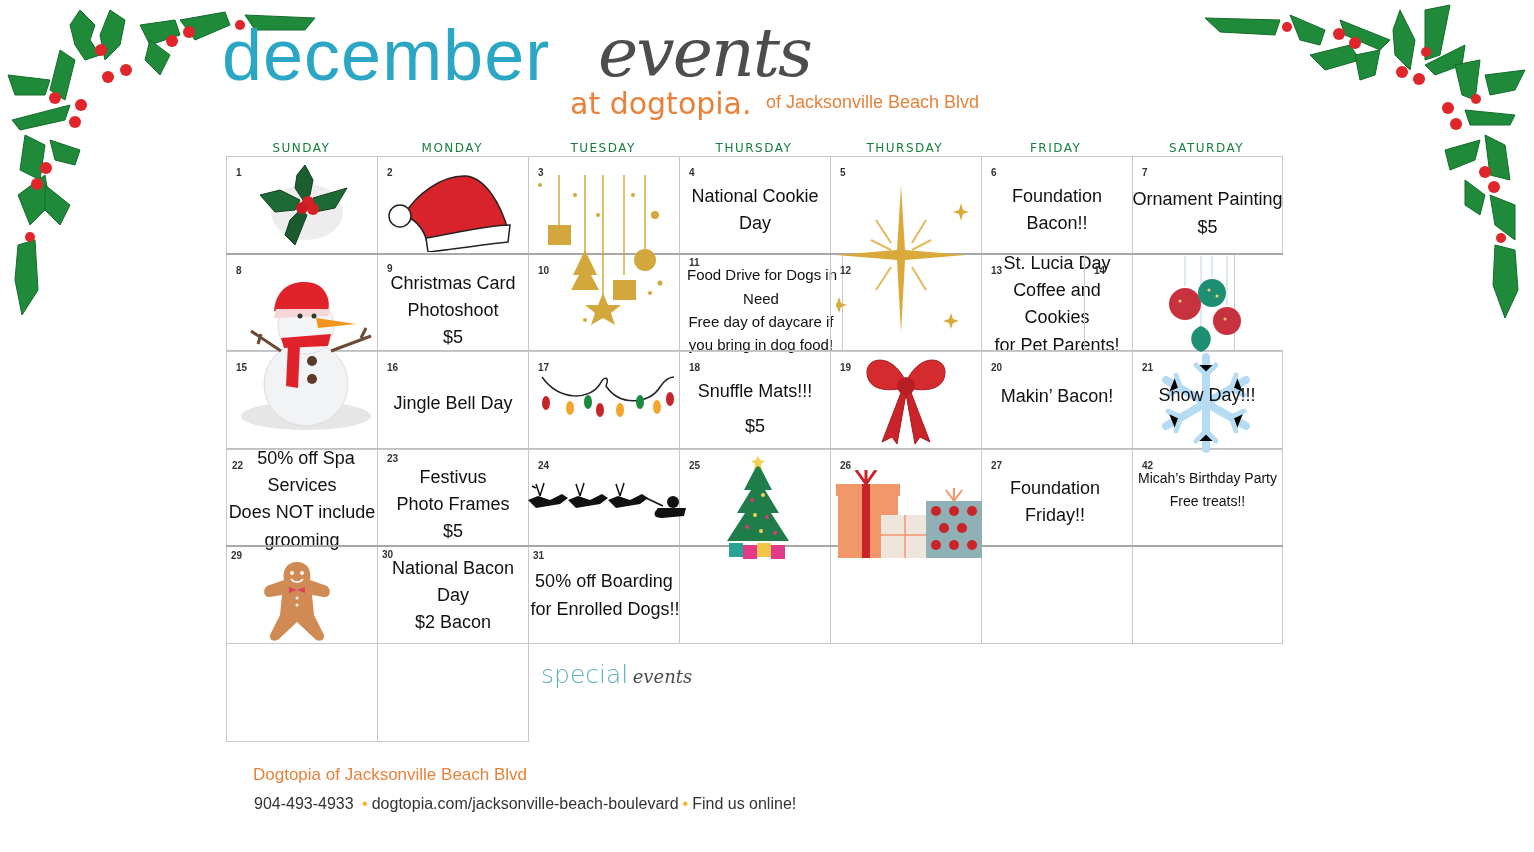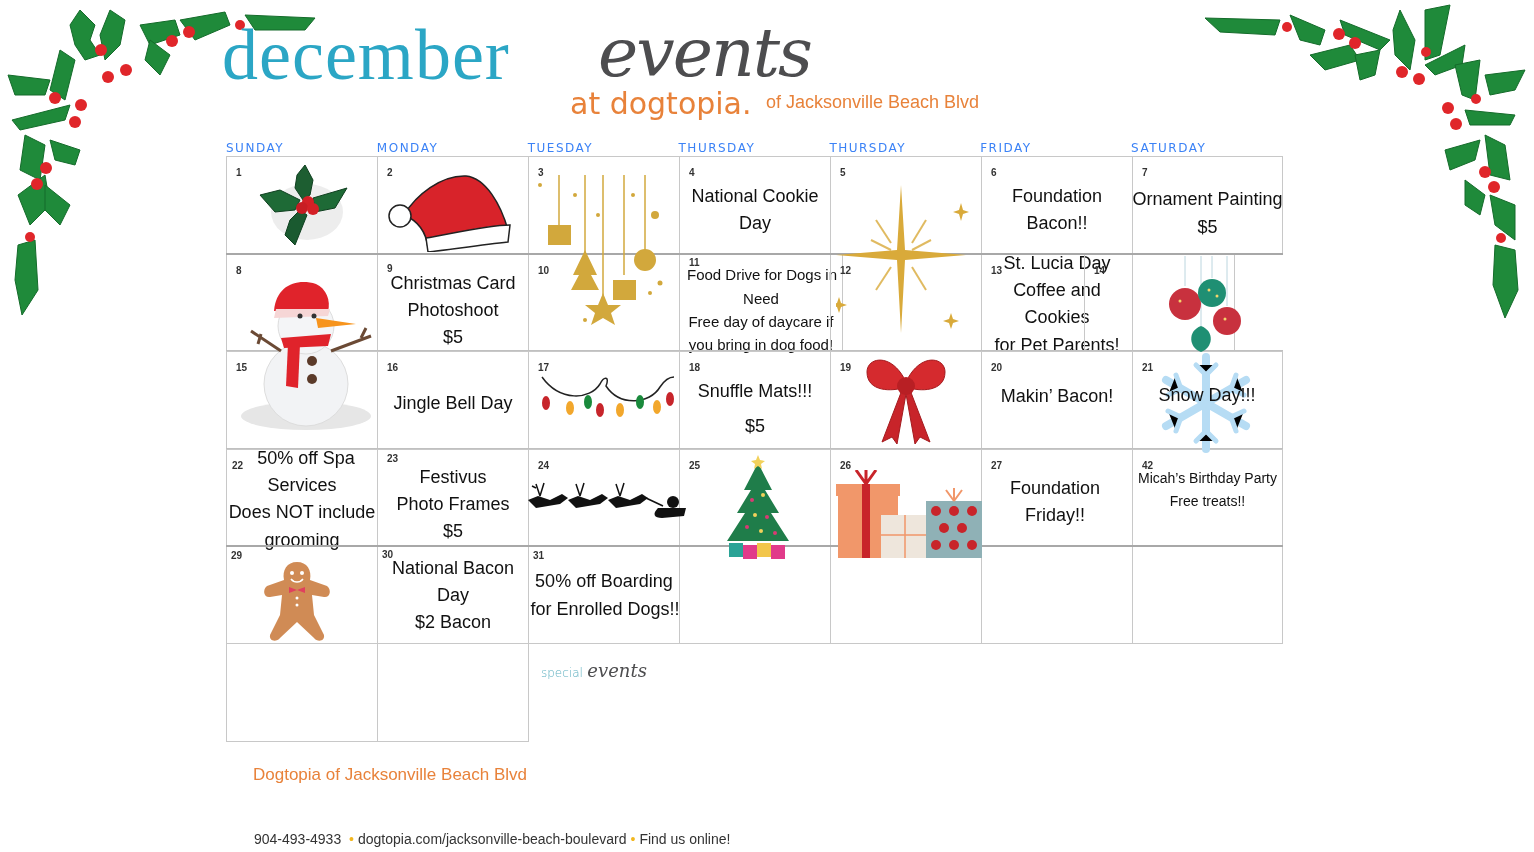--- a/index.html
+++ b/index.html
@@ -3,44 +3,44 @@
 <meta charset="utf-8">
 <style>
   html, body { margin:0; padding:0; background:#ffffff; }
   body { width:1534px; height:852px; position:relative; overflow:hidden; font-family:"Liberation Sans", sans-serif; }
 
   .holly { position:absolute; }
   .holly-left { left:0; top:0; }
   .holly-right { right:0; top:0; }
 
   .title-wrap { position:absolute; left:222px; top:10px; }
-  .title-dec { position:absolute; left:0; top:0; font-family:Liberation Serif, serif; font-weight:200; font-size:72px; color:#2ba6c5; letter-spacing:1px; line-height:90px; white-space:nowrap; }
+  .title-dec { position:absolute; left:0; top:0; font-family:Liberation Sans, sans-serif; font-weight:200; font-size:72px; color:#2ba6c5; letter-spacing:1px; line-height:90px; white-space:nowrap; }
   .title-events { position:absolute; left:376px; top:-2px; font-family:"DejaVu Serif", serif; font-style:italic; font-size:68px; color:#4d4d4f; line-height:90px; white-space:nowrap; letter-spacing:-2px; }
   .title-at { position:absolute; left:348px; top:76px; font-family:"DejaVu Sans", sans-serif; font-size:30px; color:#e8823a; white-space:nowrap; line-height:36px; }
   .title-sub { position:absolute; left:544px; top:82px; font-family:"Liberation Sans", sans-serif; font-size:18px; color:#e8823a; white-space:nowrap; }
 
   .dow-row { position:absolute; left:226px; top:140px; width:1056px; height:16px; display:flex; }
-  .dow { width:150.85px; text-align:left; font-family:"DejaVu Sans", sans-serif; font-size:12px; letter-spacing:1.5px; color:#3b82f6; line-height:16px; }
+  .dow { width:150.85px; text-align:center; font-family:"DejaVu Sans", sans-serif; font-size:12px; letter-spacing:1.5px; color:#15803d; line-height:16px; }
 
   .grid { position:absolute; left:226px; top:156px; }
   .cell { position:absolute; box-sizing:border-box; border:1px solid #c8c8c8; background:transparent; }
   .hline { position:absolute; height:2px; background:#a8a8a8; }
   .daynum { position:absolute; left:9px; top:10px; font-size:10px; font-weight:bold; color:#333; }
   .evt { position:absolute; left:0; right:0; text-align:center; color:#111; font-family:"Liberation Sans", sans-serif; line-height:27px; font-size:18px; white-space:nowrap; }
   .evt.small { font-size:15px; line-height:23px; }
   .evt.tiny { font-size:14px; line-height:23px; }
 
   .art { position:absolute; pointer-events:none; }
 
   .special { position:absolute; left:541px; top:660px; white-space:nowrap; }
-  .special .sp1 { font-family:"DejaVu Sans", sans-serif; font-weight:200; font-size:12px; color:#5fb0c0; }
+  .special .sp1 { font-family:"DejaVu Sans", sans-serif; font-weight:200; font-size:25px; color:#5fb0c0; }
   .special .sp2 { font-family:"DejaVu Serif", serif; font-style:italic; font-size:18px; color:#4d4d4f; }
 
   .footer-name { position:absolute; left:253px; top:765px; font-size:17px; color:#e8823a; white-space:nowrap; }
-  .footer-line { position:absolute; left:254px; top:795px; font-size:14px; color:#333; white-space:nowrap;margin-top:36px; }
+  .footer-line { position:absolute; left:254px; top:795px; font-size:16px; color:#333; white-space:nowrap; }
   .dot { color:#f2b71f; padding:0 4px; }
 </style>
 </head>
 <body>
 
 <svg class="holly holly-left" width="330" height="330" viewBox="0 0 330 330">
   <g fill="#1f8a3a" stroke="#146b2a" stroke-width="1">
     <path d="M80 10 L95 25 L90 40 L100 55 L85 60 L75 45 L70 25 Z"></path>
     <path d="M110 10 L125 20 L120 45 L105 60 L100 35 Z"></path>
     <path d="M140 25 L175 20 L180 35 L150 45 Z"></path>

